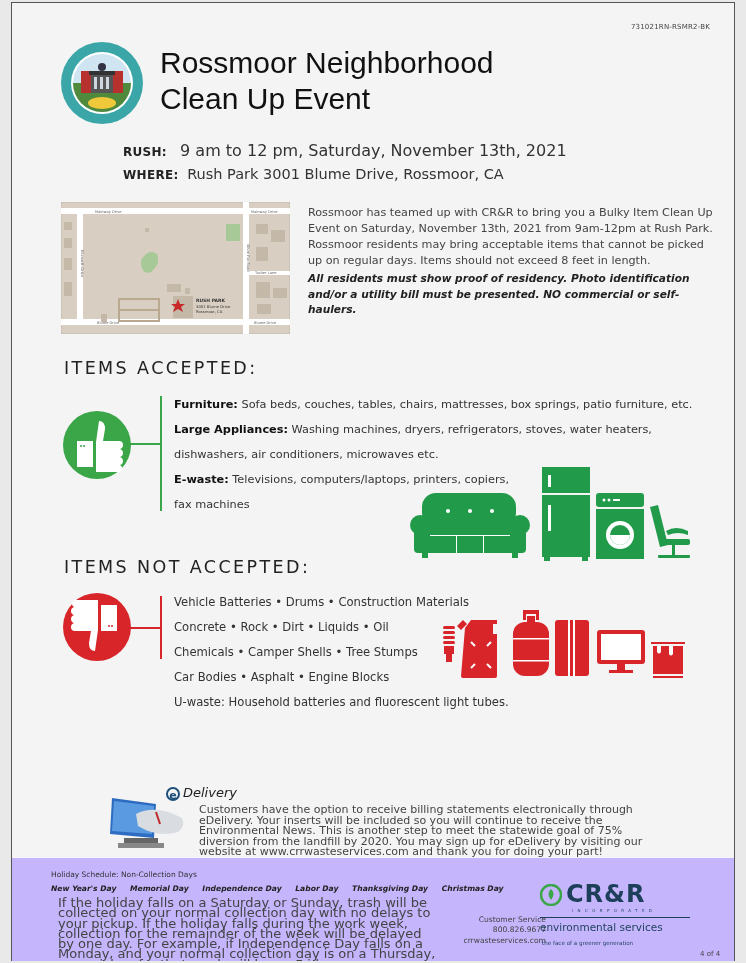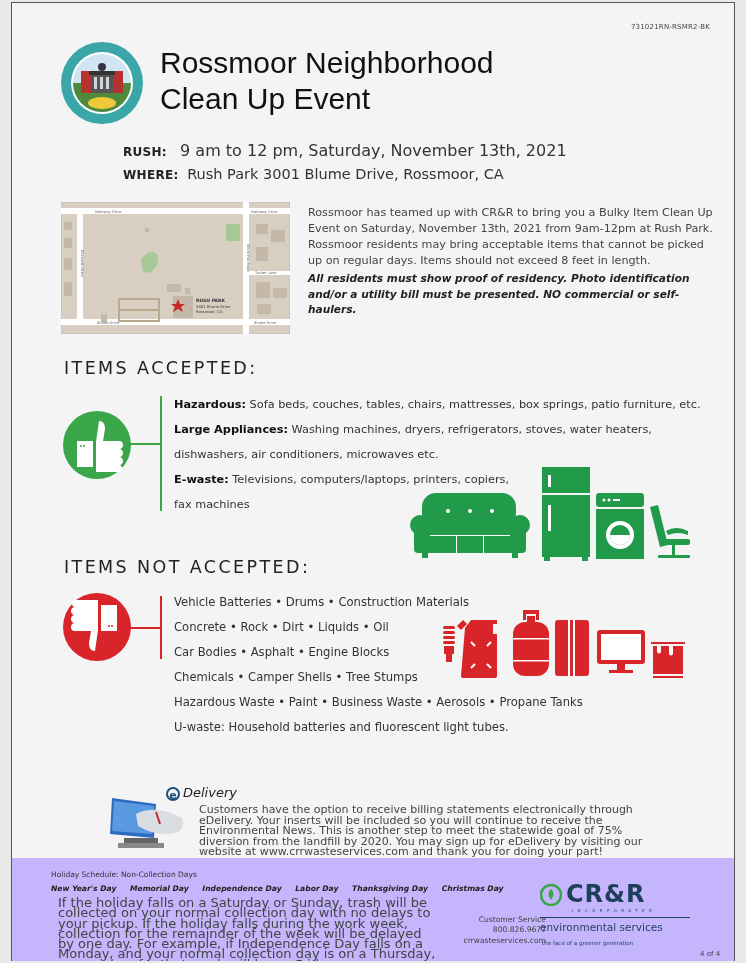--- a/index.html
+++ b/index.html
@@ -135,21 +135,21 @@
       <path d="M36 10 q6 0 6 8 l-2 12 h16 q4 0 4 4 q0 3 -3 4 q3 1 3 4 q0 3 -3 4 q3 1 3 4 q0 3 -3 4 q2 1 2 3 q0 4 -4 4 h-22 v-30 z" fill="#fff"></path>
       <rect x="14" y="30" width="16" height="26" fill="#fff"></rect>
       <circle cx="18" cy="35" r="1" fill="#3aa648"></circle>
         <circle cx="21" cy="35" r="1" fill="#3aa648"></circle>
     </svg>
   </div>
   <div class="hline" style="left:118px;top:440px;width:30px;background:#3aa648;"></div>
   <div class="vline" style="left:148px;top:393px;height:115px;background:#3aa648;"></div>
 
   <div class="acc-list">
-    <div><b>Hazardous:</b><span> Sofa beds, couches, tables, chairs, mattresses, box springs, patio furniture, etc.</span></div>
+    <div><b>Furniture:</b><span> Sofa beds, couches, tables, chairs, mattresses, box springs, patio furniture, etc.</span></div>
     <div><b>Large Appliances:</b><span> Washing machines, dryers, refrigerators, stoves, water heaters,</span></div>
     <div><span>dishwashers, air conditioners, microwaves etc.</span></div>
     <div><b>E-waste:</b><span> Televisions, computers/laptops, printers, copiers,</span></div>
     <div><span>fax machines</span></div>
   </div>
 
   <svg class="ill" style="left:398px;top:460px;" width="290" height="100" viewBox="0 0 290 100">
     <g fill="#219a4a">
       <rect x="12" y="30" width="94" height="34" rx="14"></rect>
       <circle cx="10" cy="62" r="10"></circle>
@@ -200,23 +200,22 @@
       <circle cx="46" cy="33" r="1" fill="#d8252a"></circle>
         <circle cx="49" cy="33" r="1" fill="#d8252a"></circle>
     </svg>
   </div>
   <div class="hline" style="left:118px;top:624px;width:30px;background:#d8252a;"></div>
   <div class="vline" style="left:148px;top:593px;height:63px;background:#d8252a;"></div>
 
   <div class="nacc-list">
     <div>Vehicle Batteries • Drums • Construction Materials</div>
     <div>Concrete • Rock • Dirt • Liquids • Oil</div>
+    <div>Chemicals • Camper Shells • Tree Stumps</div>
     <div>Car Bodies • Asphalt • Engine Blocks</div>
-    <div>Chemicals • Camper Shells • Tree Stumps</div>
-    <div>Hazardous Waste • Paint • Business Waste • Aerosols • Propane Tanks</div>
     <div>U-waste: Household batteries and fluorescent light tubes.</div>
   </div>
 
   <svg class="ill" style="left:425px;top:605px;" width="260" height="75" viewBox="0 0 260 75">
     <g fill="#d8252a">
       <rect x="6" y="18" width="12" height="3" rx="1.5"></rect>
         <rect x="6" y="23" width="12" height="3" rx="1.5"></rect>
       <rect x="6" y="28" width="12" height="3" rx="1.5"></rect>
         <rect x="6" y="33" width="12" height="3" rx="1.5"></rect>
       <rect x="7" y="38" width="10" height="8"></rect>

